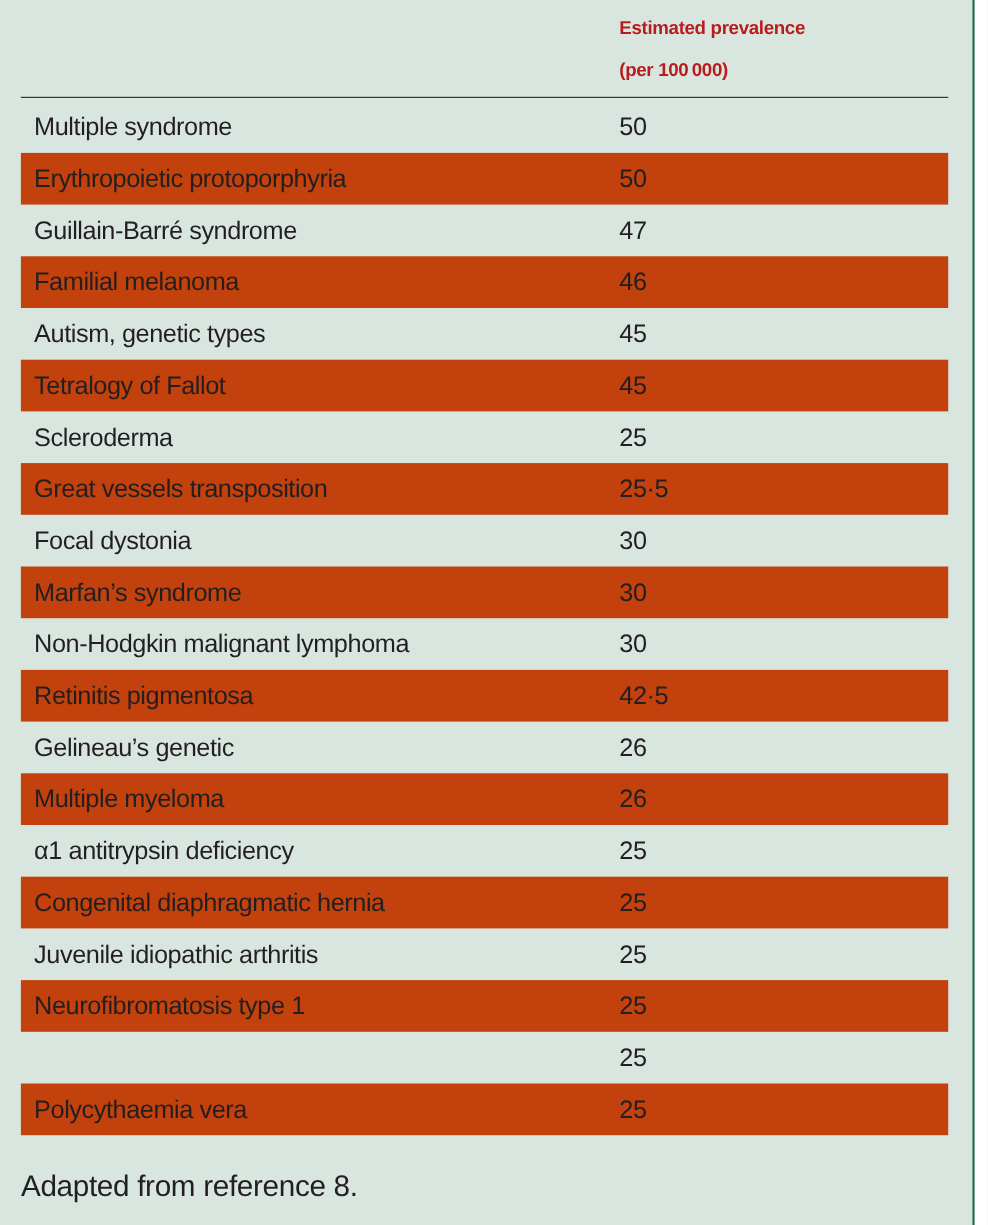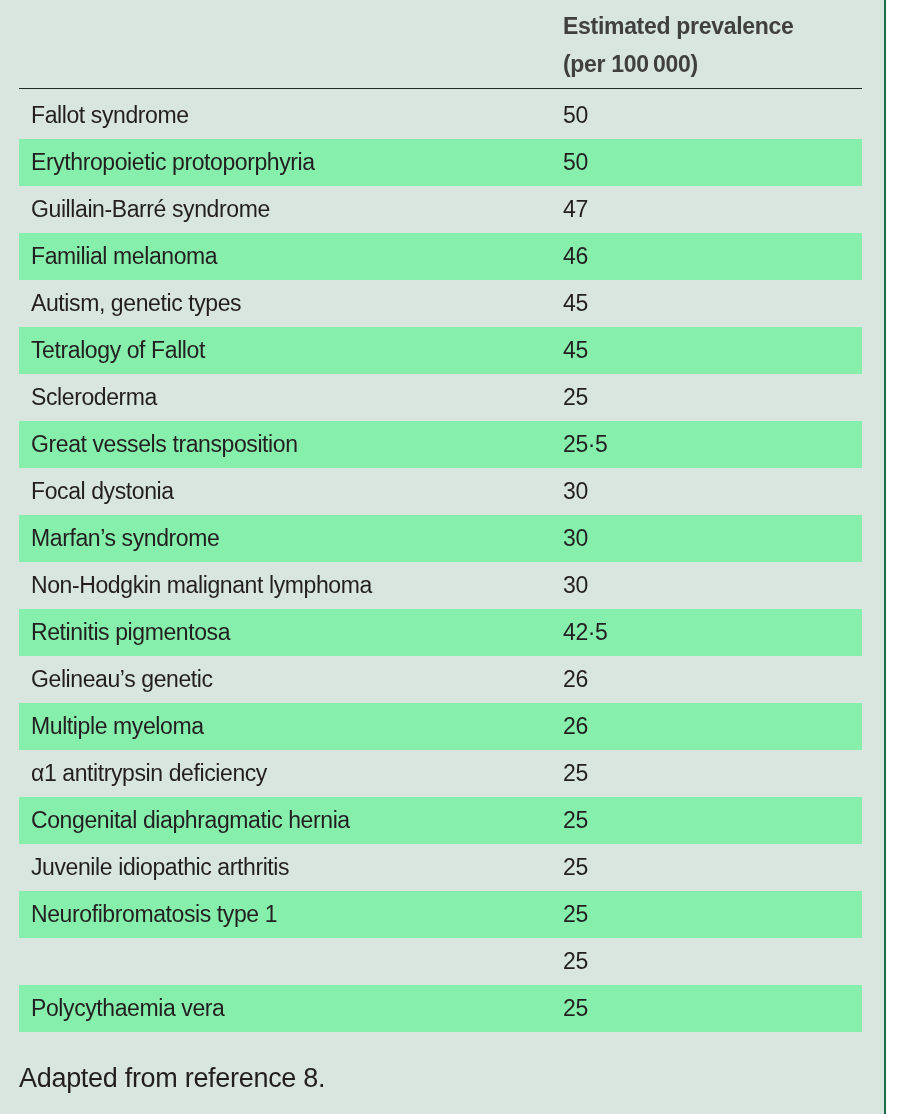--- a/index.html
+++ b/index.html
@@ -37,37 +37,37 @@
       top: 0;
       width: 843px;
       height: 88px;
       border-bottom: 1.5px solid #1e2a24;
     }
     .header-col-label {
       position: absolute;
       left: 544px;
       top: 7px;
       font-weight: bold;
-      font-size: 23px;
+      font-size: 17px;
       line-height: 38px;
       letter-spacing: -0.3px;
-      color: #404040;
+      color: #b91c1c;
     }
     .rows {
       position: absolute;
       left: 19px;
       top: 92px;
       width: 843px;
     }
     .row {
       height: 47px;
       position: relative;
     }
     .row.striped {
-      background: #86efac;
+      background: #c2410c;
     }
     .cell-name {
       position: absolute;
       left: 12px;
       top: 0;
       line-height: 46px;
       font-size: 23px;
       letter-spacing: -0.4px;
     }
     .cell-value {
@@ -96,21 +96,21 @@
 
 <div class="header">
   <div class="header-col-label">
     <div>Estimated prevalence</div>
     <div>(per 100 000)</div>
   </div>
 </div>
 
 <div class="rows">
   <div class="row">
-    <span class="cell-name">Fallot syndrome</span>
+    <span class="cell-name">Multiple syndrome</span>
     <span class="cell-value">50</span>
   </div>
   <div class="row striped">
     <span class="cell-name">Erythropoietic protoporphyria</span>
     <span class="cell-value">50</span>
   </div>
   <div class="row">
     <span class="cell-name">Guillain-Barré syndrome</span>
     <span class="cell-value">47</span>
   </div>

